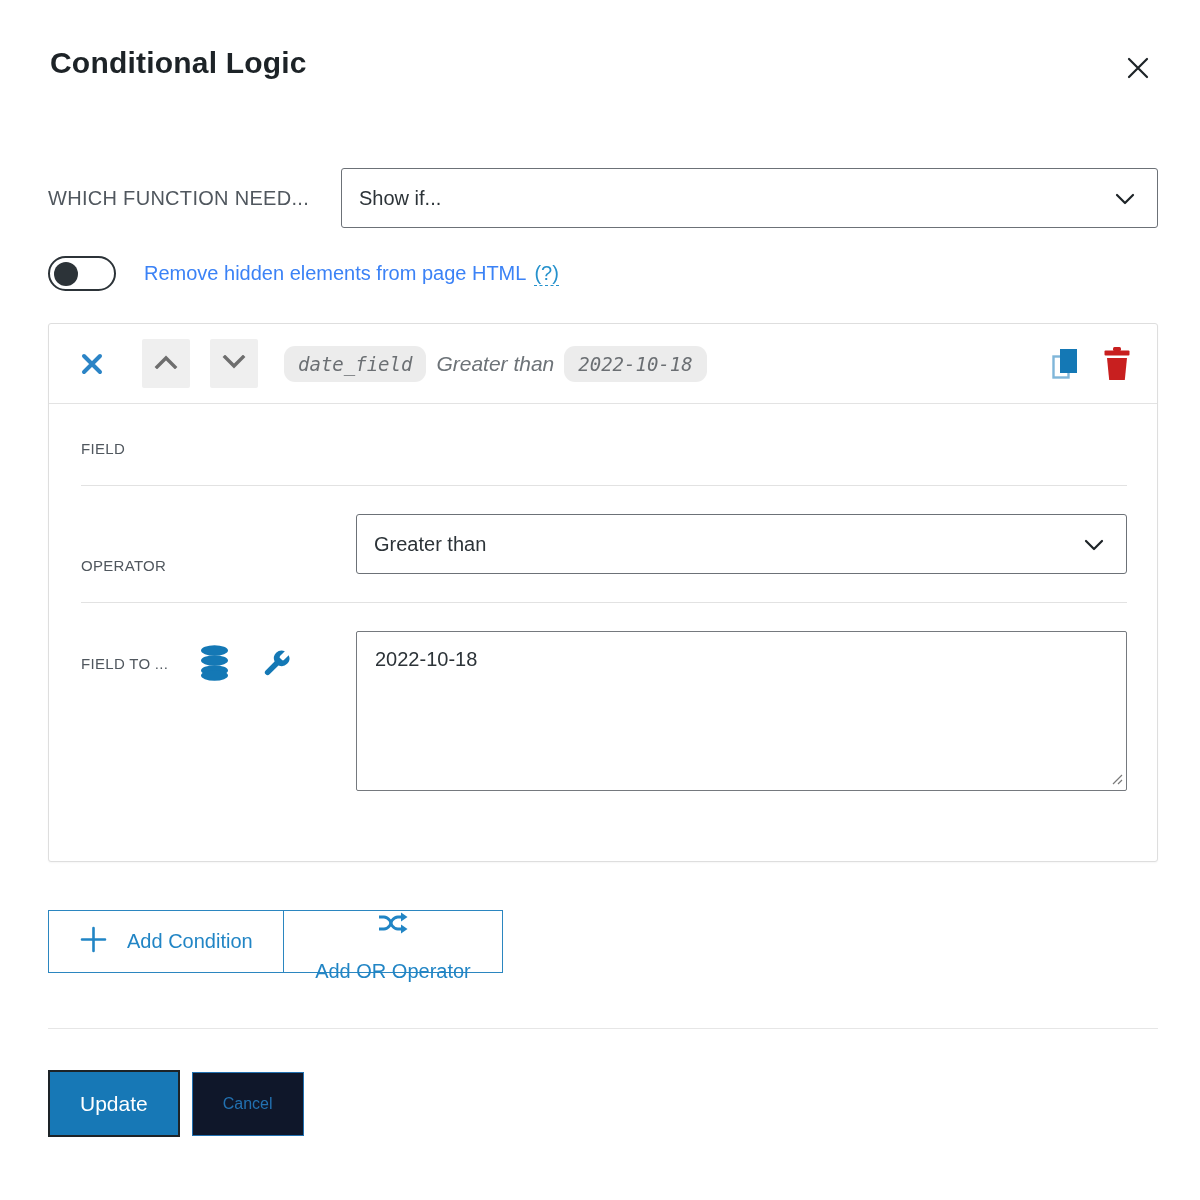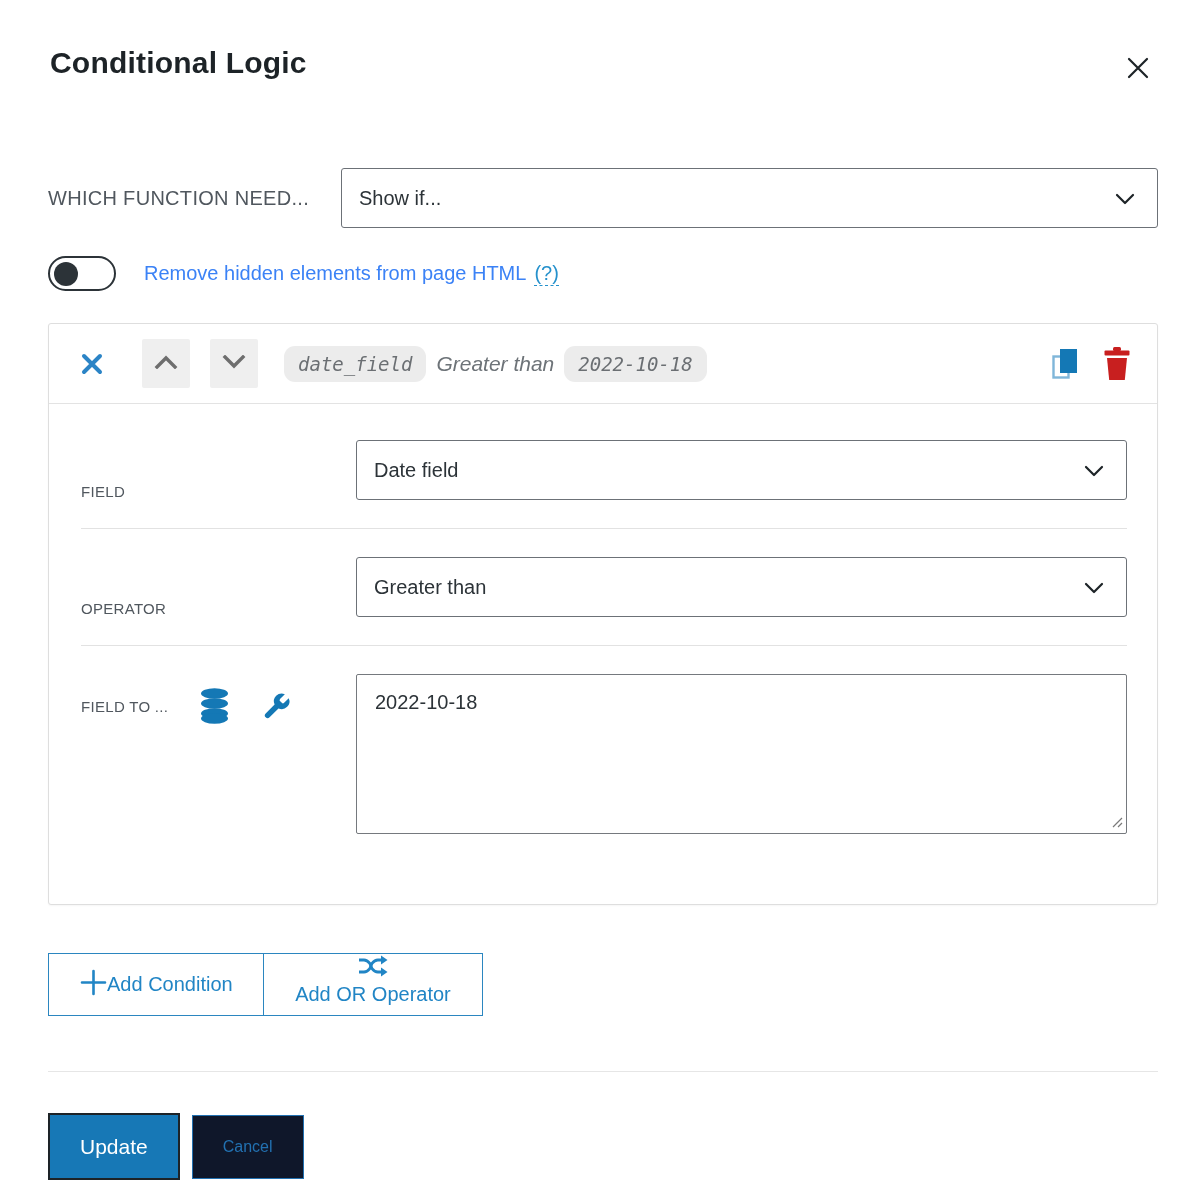--- a/index.html
+++ b/index.html
@@ -72,21 +72,21 @@
     font-family: "Liberation Sans", sans-serif; font-size: 20px; color: #2c3338;
     padding: 16px 18px; outline: none; display: block; background: #fff;
   }
   .resize-grip { position: absolute; right: 4px; bottom: 6px; pointer-events: none; line-height: 0; }
 
   
   .actions { margin-top: 48px; display: flex; }
   .add-btn {
     height: 63px; background: #fff; border: 1.5px solid #2b86c0; color: #2185c5;
     font-size: 20px; font-family: "Liberation Sans", sans-serif;
-    display: inline-flex; align-items: center; padding: 0 31px; cursor: pointer;
+    display: inline-flex; align-items: center; gap: 20px; padding: 0 31px; cursor: pointer;
   }
   .add-btn + .add-btn { margin-left: -1.5px; flex-direction: column; }
 
   .bottom-divider { height: 1px; background: #e6e6e6; margin-top: 55px; }
 
   
   .footer { margin-top: 41px; display: flex; align-items: center; }
   .btn-primary {
     height: 67px; padding: 8px 30px; background: #1778b6; border: 2.5px solid #1d2327;
     color: #fff; font-size: 21px; font-family: "Liberation Sans", sans-serif; cursor: pointer;
@@ -176,28 +176,20 @@
             <path d="M4 11 h20 l-2.2 22 h-15.6 z" fill="#c81f1f"></path>
           </svg>
         </span>
       </button>
     </div>
 
     <div class="card-body">
 
       <div class="cond-row">
         <div class="cond-label">FIELD</div>
-        <div class="select">
-          <span>Date field</span>
-          <span>
-            <svg width="20" height="12" viewBox="0 0 20 12">
-                <path d="M2 2 L10 10 L18 2" fill="none" stroke="#1d2327" stroke-width="2.2" stroke-linecap="round" stroke-linejoin="round"></path>
-              </svg>
-          </span>
-        </div>
       </div>
 
       <div class="body-divider"></div>
 
       <div class="cond-row">
         <div class="cond-label">OPERATOR</div>
         <div class="select">
           <span>Greater than</span>
           <span>
             <svg width="20" height="12" viewBox="0 0 20 12">

